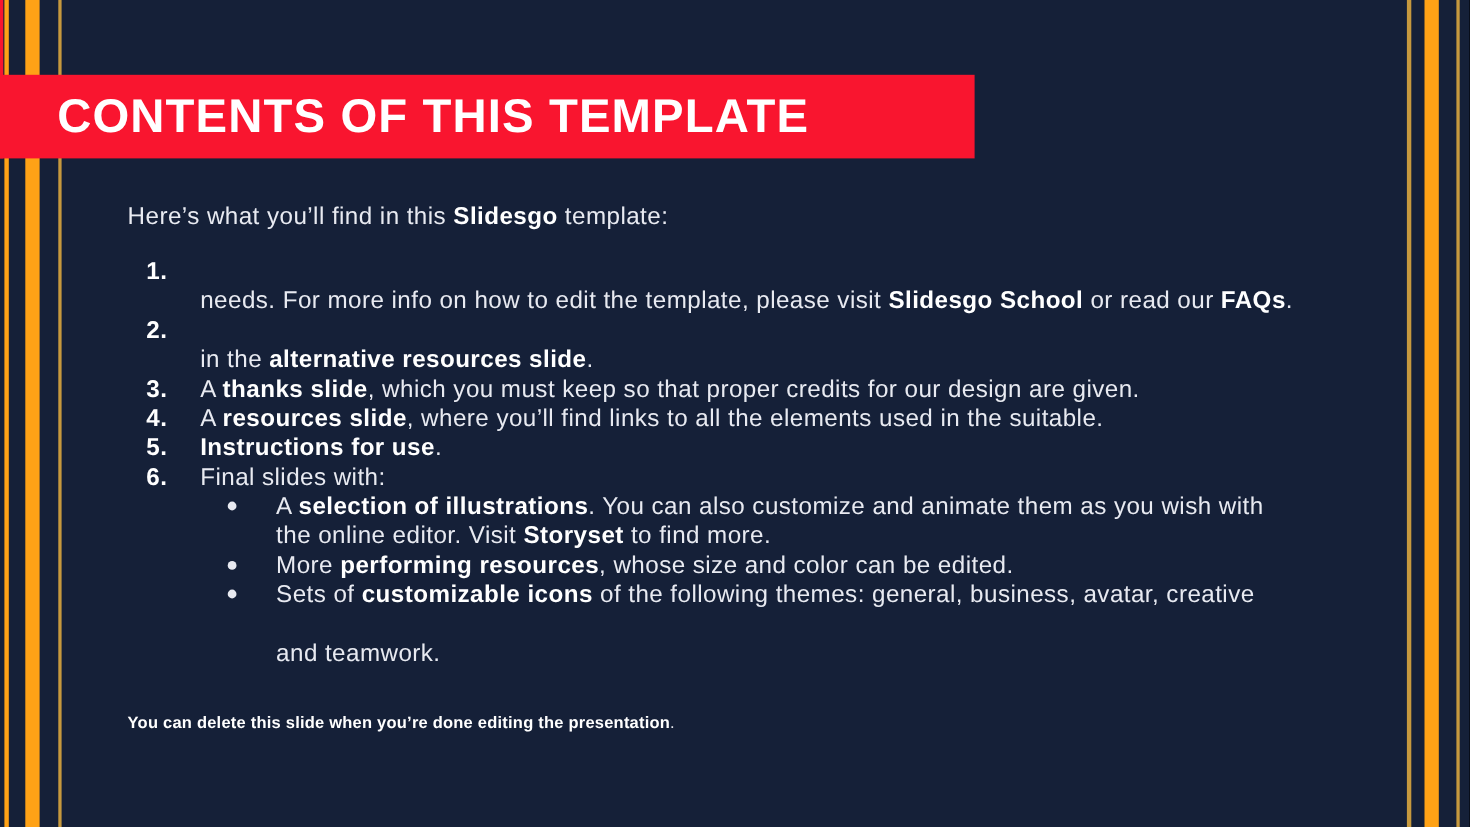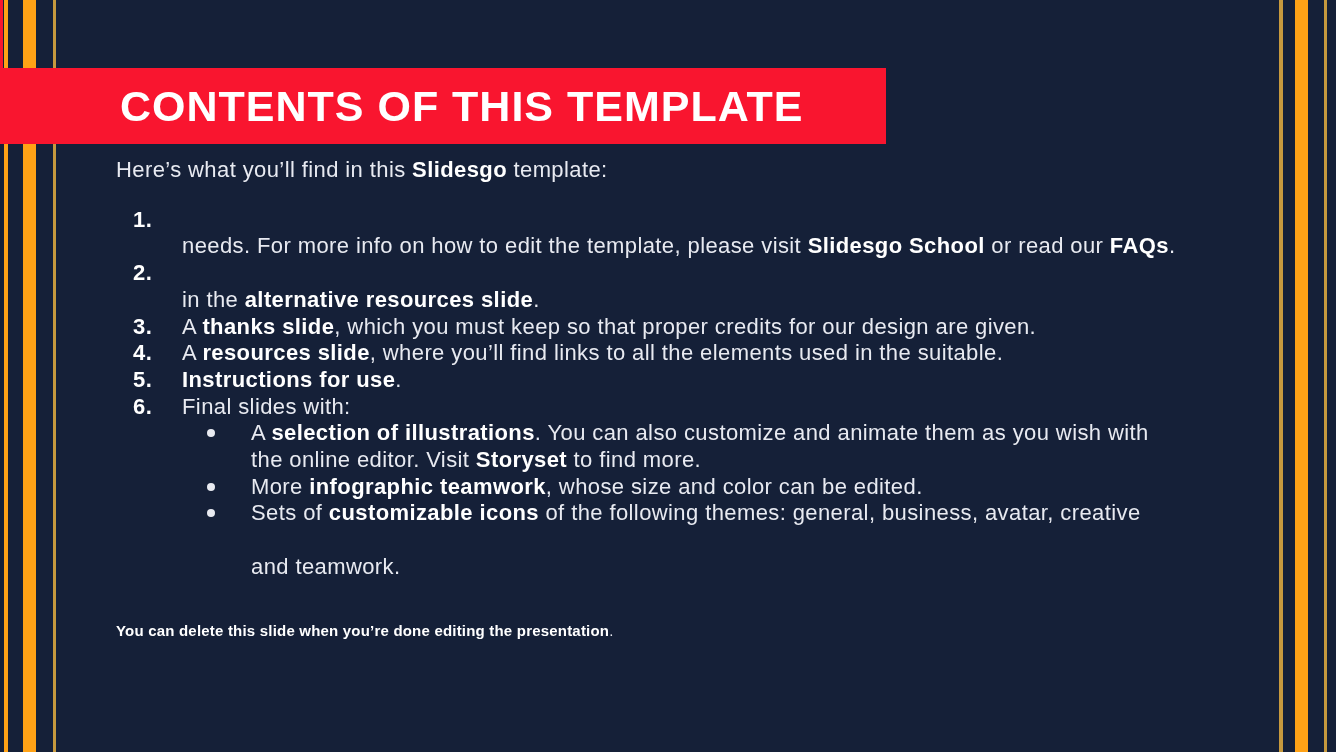--- a/index.html
+++ b/index.html
@@ -27,28 +27,28 @@
   .s-l-wide{left:23px;width:13px;}
   .s-l-line{left:53px;width:3px;}
   .s-r-line-inner{left:1279px;width:4px;}
   .s-r-wide{left:1295px;width:13px;}
   .s-r-line-outer{left:1324px;width:3px;}
   .corner-sliver{position:absolute;left:0;top:0;width:3px;height:144px;background:var(--banner-red);}
   .banner{
     position:absolute;left:0;top:68px;width:886px;height:76px;
     background:var(--banner-red);
     display:flex;align-items:center;
-    padding-left:120px;
+    padding-left:52px;
   }
   .banner h1{
     font-size:43px;font-weight:700;letter-spacing:1px;
     color:#FFFFFF;white-space:nowrap;
   }
   .content{
-    position:absolute;left:116px;top:157px;width:1106px;
+    position:absolute;left:116px;top:184px;width:1106px;
     font-size:22px;line-height:26.7px;letter-spacing:0.4px;
   }
   .content b, .content .bold{font-weight:700;color:var(--text-bold);}
   .intro{margin:0;}
   .list{margin-top:23px;}
   .item{display:flex;}
   .num{flex:none;width:66px;padding-left:17px;font-weight:700;color:var(--text-bold);}
   .itext{flex:1;}
   .sub{display:flex;padding-left:91px;}
   .dotwrap{flex:none;width:44px;}
@@ -103,21 +103,21 @@
         <div class="sub">
           <span class="dotwrap">
             <span class="dot"></span>
           </span>
           <div class="stext"><span>A </span><span class="bold">selection of illustrations</span><span>. You can also customize and animate them as you wish with</span><br><span>the online editor. Visit </span><span class="bold">Storyset</span><span> to find more.</span></div>
         </div>
         <div class="sub">
           <span class="dotwrap">
             <span class="dot"></span>
           </span>
-          <div class="stext"><span>More </span><span class="bold">infographic teamwork</span><span>, whose size and color can be edited.</span></div>
+          <div class="stext"><span>More </span><span class="bold">performing resources</span><span>, whose size and color can be edited.</span></div>
         </div>
         <div class="sub">
           <span class="dotwrap">
             <span class="dot"></span>
           </span>
           <div class="stext"><span>Sets of </span><span class="bold">customizable icons</span><span> of the following themes: general, business, avatar, creative</span><br><br><span>and teamwork.</span></div>
         </div>
       </div>
     <p class="footer"><span class="bold">You can delete this slide when you’re done editing the presentation</span><span>.</span></p>
   </div>

